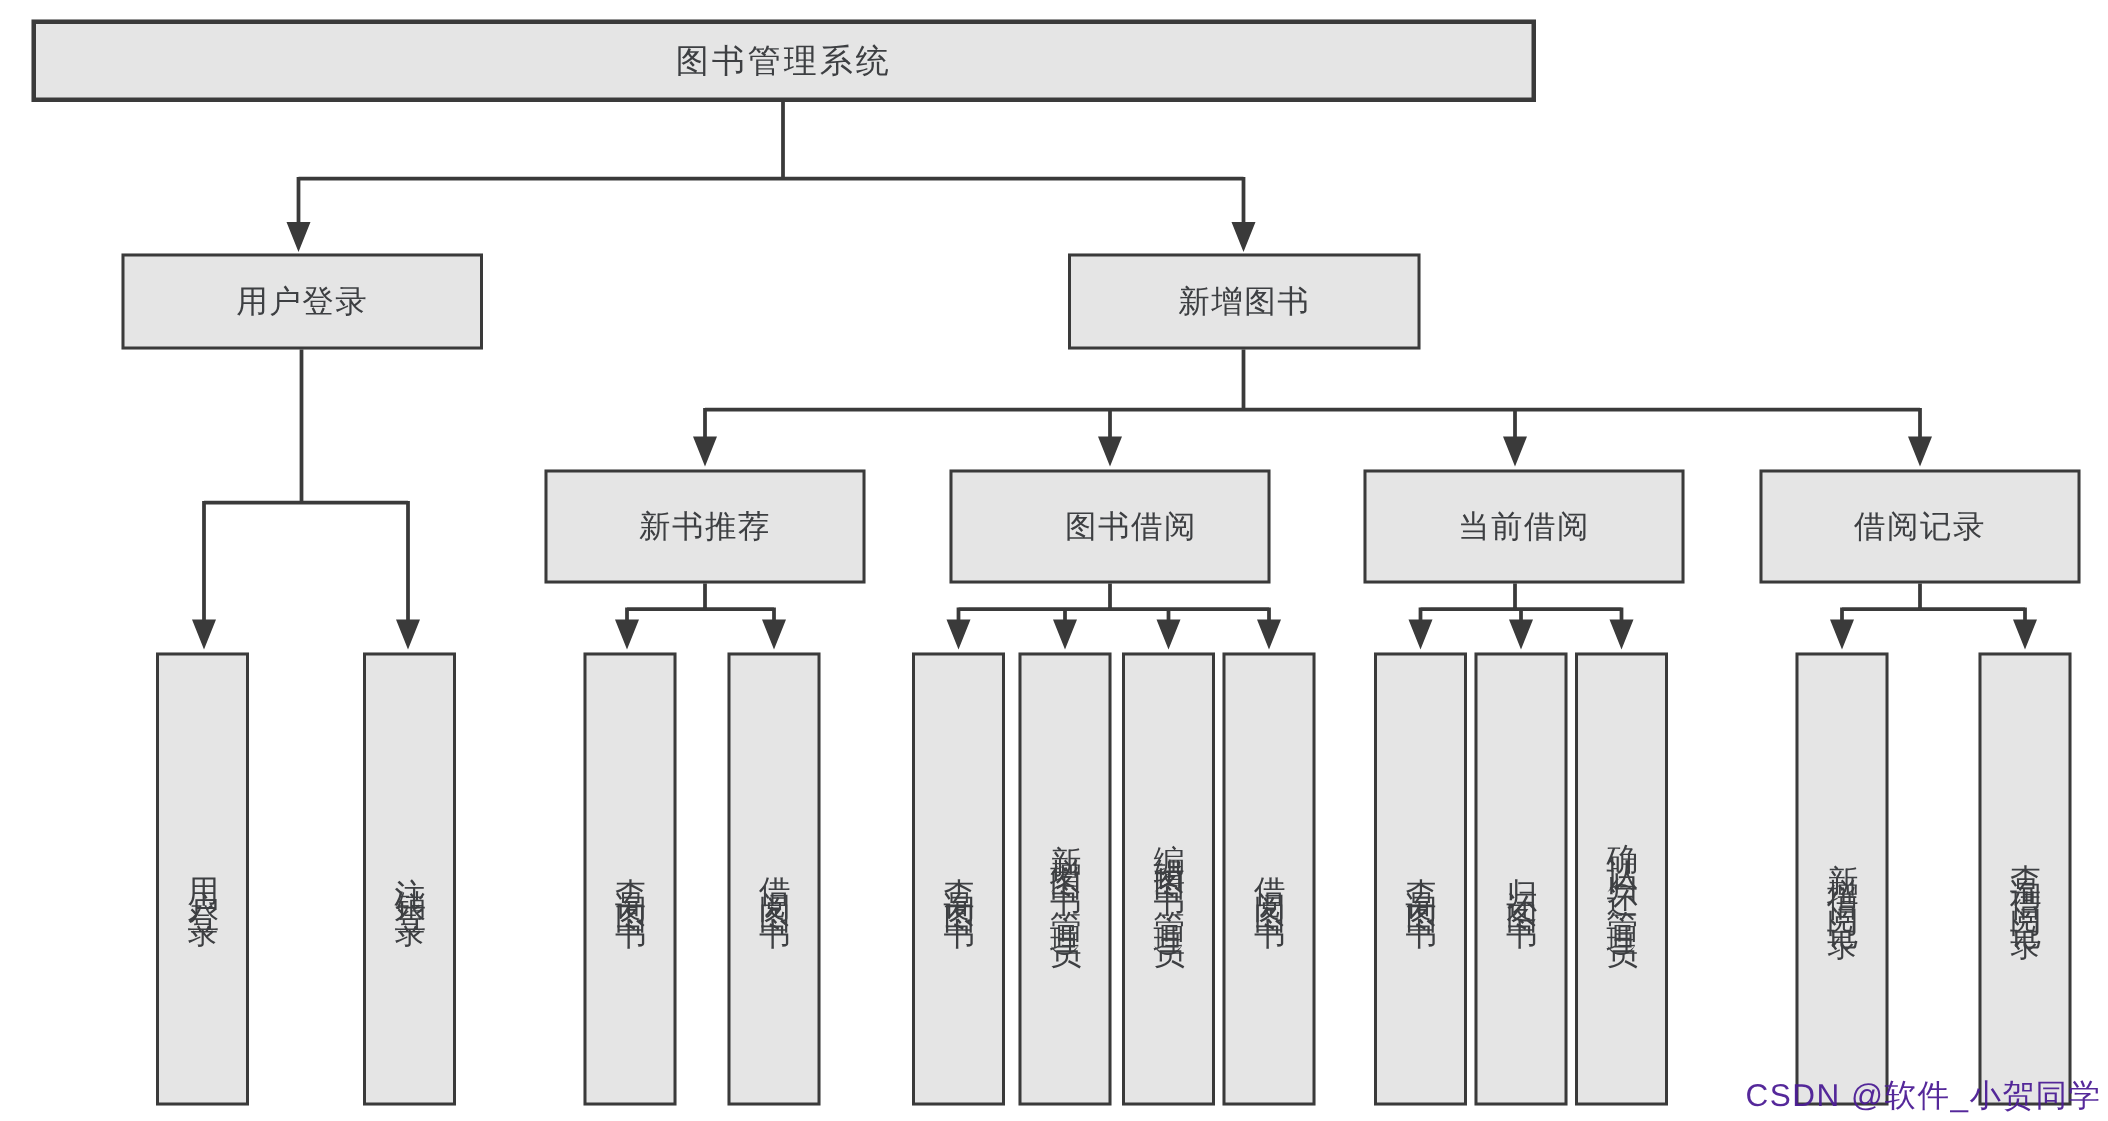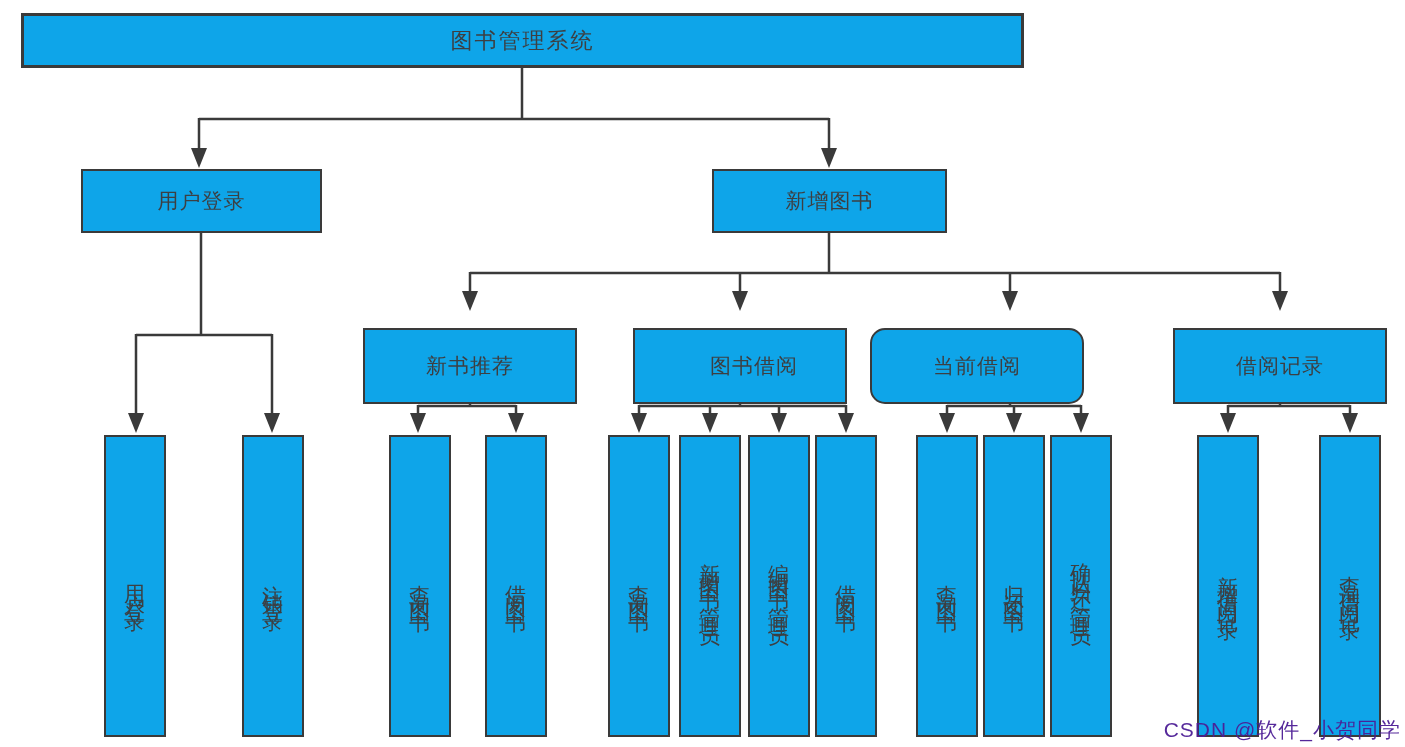--- a/index.html
+++ b/index.html
@@ -8,37 +8,37 @@
     width: 1405px;
     height: 747px;
     background: #ffffff;
     overflow: hidden;
     font-family: "Liberation Sans", sans-serif;
   }
   svg.wires { position: absolute; left: 0; top: 0; z-index: 0; }
   .node {
     position: absolute;
     box-sizing: border-box;
-    background: #0ea5e9;
+    background: #e5e5e5;
     border: 2px solid #3a3a3a;
     display: flex;
     align-items: center;
     justify-content: center;
     color: #3d3f42;
     font-size: 21px;
     z-index: 1;
   }
   .node.root { left: 21px; top: 13px; width: 1003px; height: 55px; font-size: 22px; letter-spacing: 2px; border-width: 3px; }
   .node.l2 { top: 169px; height: 64px; font-size: 21px; letter-spacing: 1px; }
   #n-user-login { left: 81px;  width: 241px; }
   #n-book-mgmt { left: 712px; width: 235px; }
-  .node.l3 { top: 313px; height: 76px; width: 214px; font-size: 21px; letter-spacing: 1px; margin-top: 15px; }
+  .node.l3 { top: 313px; height: 76px; width: 214px; font-size: 21px; letter-spacing: 1px; }
   #n-new-book   { left: 363px; }
   #n-borrowing  { left: 633px; padding-left: 28px; }
-  #n-current    { left: 870px; border-radius: 15px; }
+  #n-current    { left: 909px; }
   #n-records    { left: 1173px; justify-content: center; }
   .node.leaf { top: 435px; height: 302px; width: 62px; }
   .vtext {
     writing-mode: vertical-lr;
     text-orientation: upright;
     letter-spacing: 9px;
     line-height: 1;
     font-size: 21px;
     white-space: nowrap;
   }

